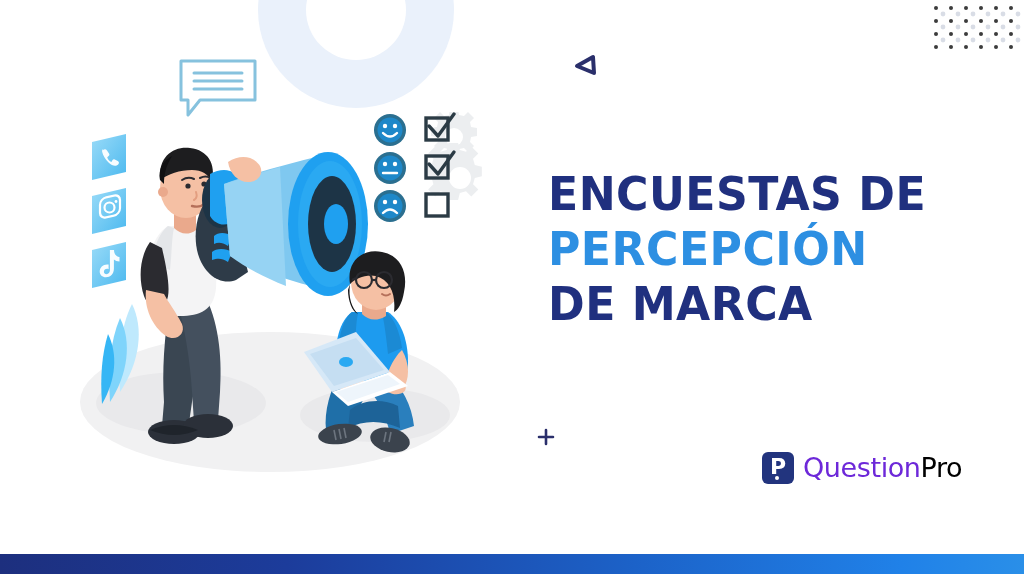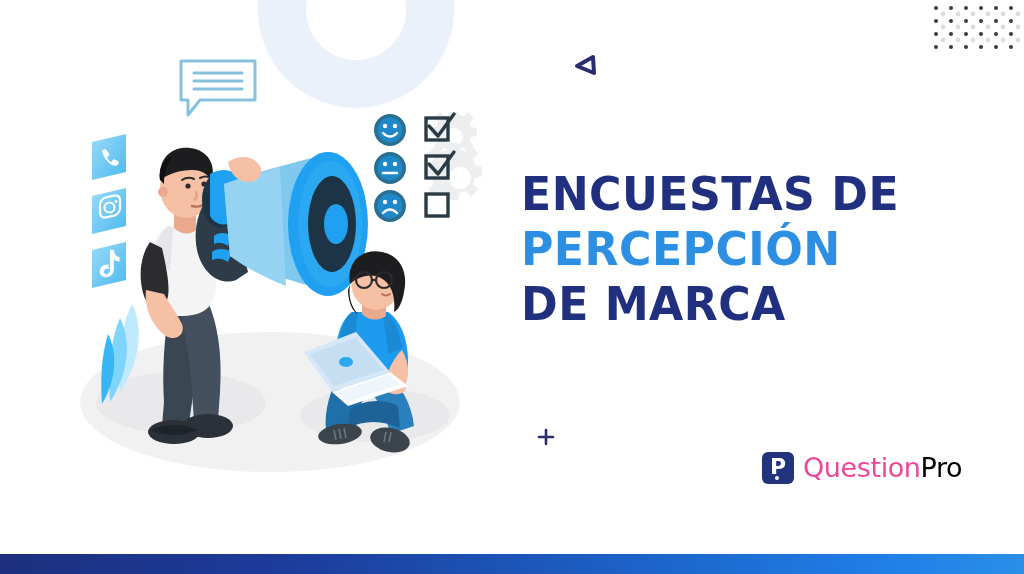--- a/index.html
+++ b/index.html
@@ -78,21 +78,21 @@
     left: 0;
     bottom: 0;
     width: 1024px;
     height: 20px;
     background: linear-gradient(90deg, #1d2f7e 0%, #1c3c9b 28%, #1c62c8 62%, #2081e8 88%, #2a8fe8 100%);
   }
 
   
   .headline {
     position: absolute;
-    left: 521px;
+    left: 548px;
     top: 166px;
     width: 470px;
   }
   .headline-line {
     display: block;
     font-family: "DejaVu Sans", sans-serif;
     font-weight: bold;
     font-size: 47px;
     line-height: 55px;
     letter-spacing: 0.5px;
@@ -143,21 +143,21 @@
     border-radius: 50%;
     background: #ffffff;
   }
   .logo-text {
     font-family: "DejaVu Sans", sans-serif;
     font-size: 27px;
     line-height: 30px;
     letter-spacing: -0.4px;
     white-space: nowrap;
   }
-  .logo-text .t1 { color: #ec4899; }
+  .logo-text .t1 { color: #6d28d9; }
   .logo-text .t2 { color: #000000; }
 
   
   .glyph-triangle {
     position: absolute;
     left: 573px;
     top: 52px;
     width: 26px;
     height: 26px;
   }

